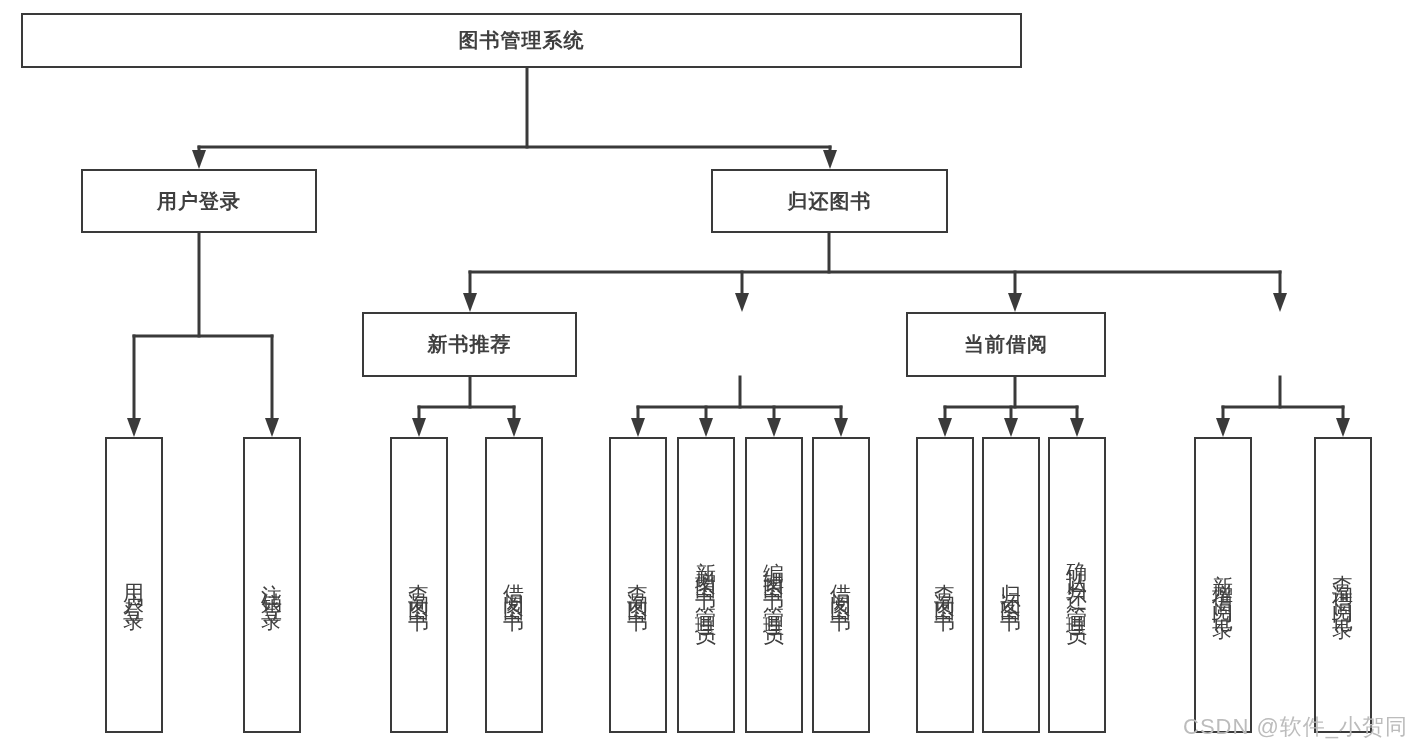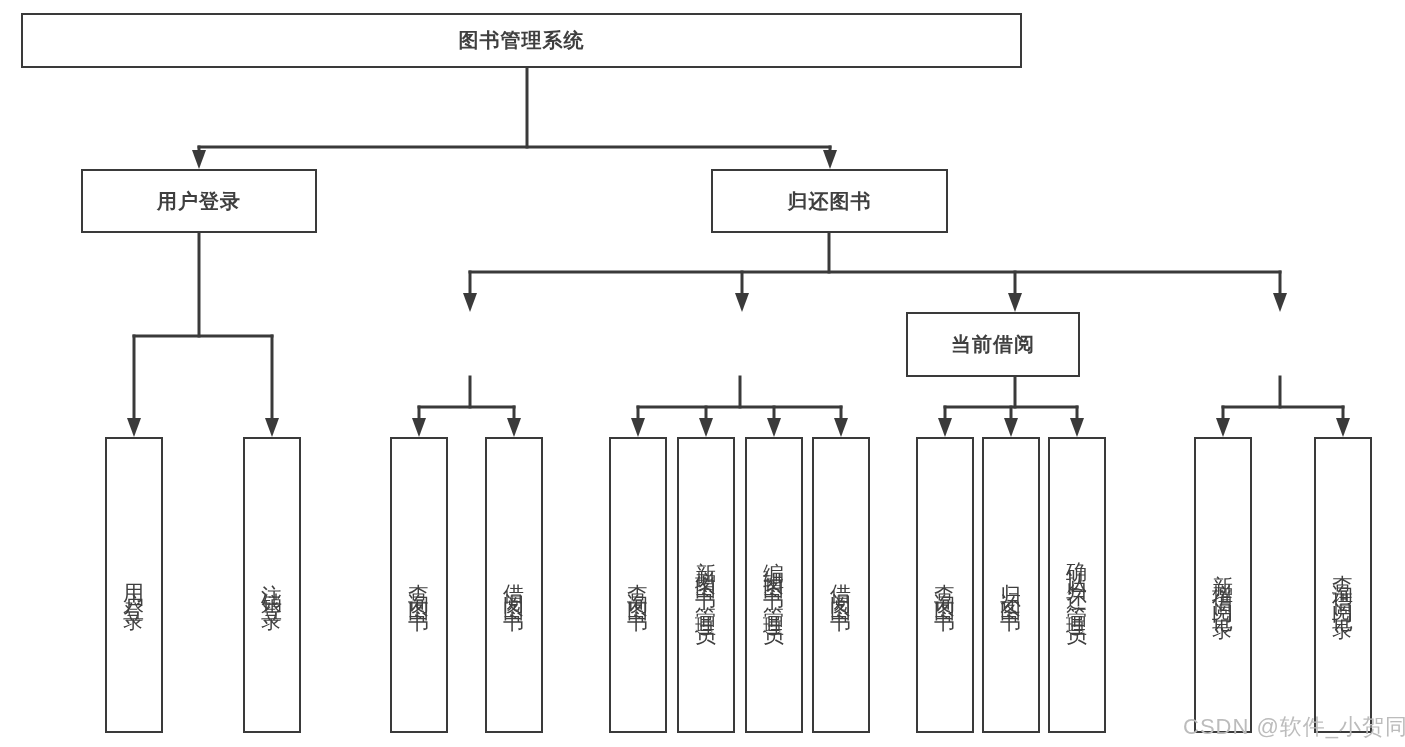--- a/index.html
+++ b/index.html
@@ -120,21 +120,24 @@
     <span>图书管理系统</span>
   </div>
 
   <div class="box h" style="left:81px;top:169px;width:236px;height:64px">
     <span>用户登录</span>
   </div>
   <div class="box h" style="left:711px;top:169px;width:237px;height:64px">
     <span>归还图书</span>
   </div>
 
-  <div class="box h" style="left:906px;top:312px;width:174px;height:65px">
+  <div class="box h" style="left:362px;top:312px;width:215px;height:65px">
+    <span>新书推荐</span>
+  </div>
+  <div class="box h" style="left:906px;top:312px;width:200px;height:65px">
     <span>当前借阅</span>
   </div>
 
   <div class="box v" style="left:105px;top:437px;width:58px;height:296px">
     <span>用户登录</span>
   </div>
   <div class="box v" style="left:243px;top:437px;width:58px;height:296px">
     <span>注销登录</span>
   </div>
 

